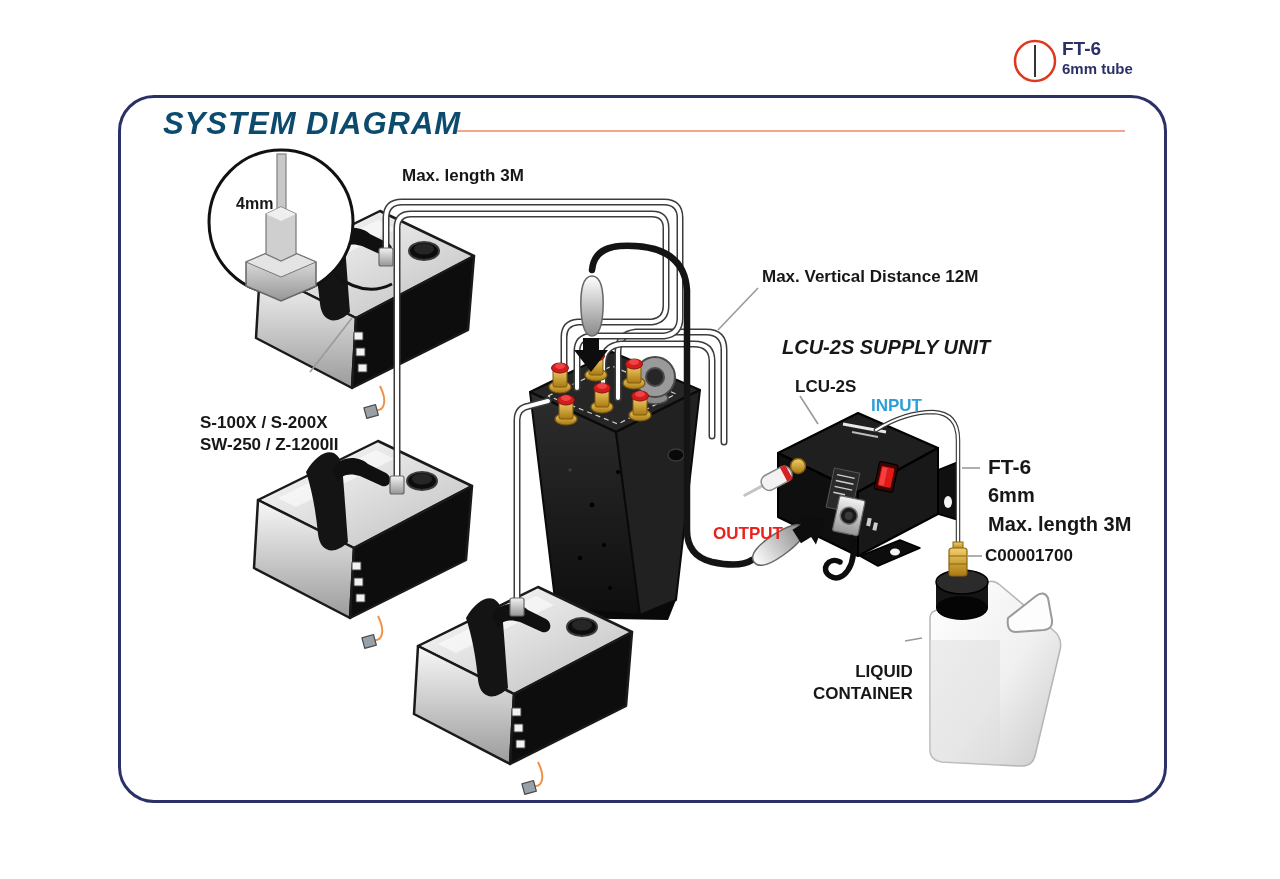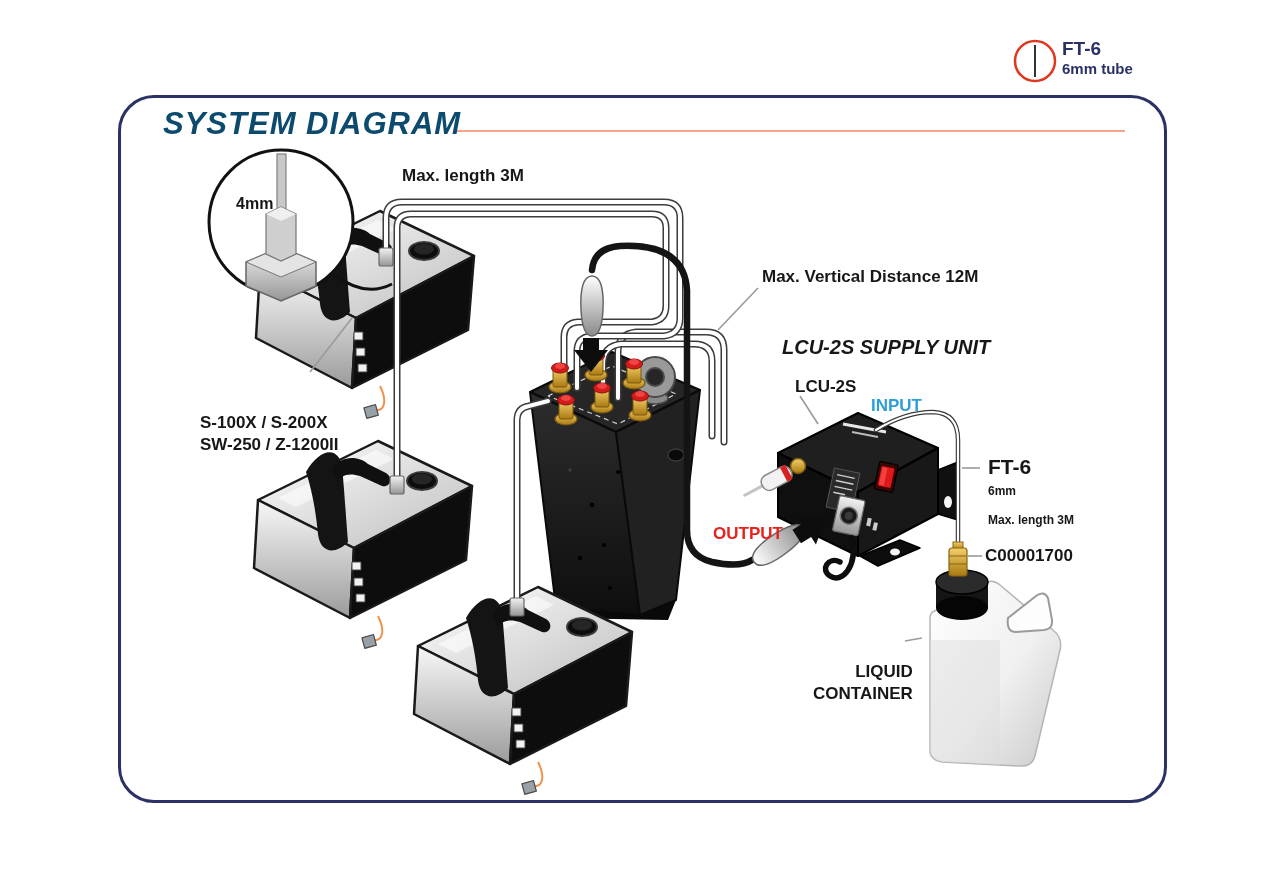--- a/index.html
+++ b/index.html
@@ -12,21 +12,21 @@
          font-style:italic;letter-spacing:1px;color:#0c4a6e;}
   .title-rule{position:absolute;left:457px;top:130px;width:668px;height:2px;background:#f5a48e;}
   .hdr{position:absolute;left:1062px;top:38px;color:#2b3166;font-weight:bold;}
   .hdr .l1{font-size:19px;line-height:22px;}
   .hdr .l2{font-size:15px;line-height:18px;}
   .lbl{position:absolute;font-weight:bold;color:#171717;white-space:nowrap;font-size:17px;}
   .lbl.it{font-style:italic;font-size:20px;line-height:24px;}
   .lbl.blue{color:#2e9fd6;}
   .lbl.red{color:#e8211d;}
   .lbl.model{font-weight:600;font-size:21px;}
-  .lbl.sm{font-size:12px;}
+  .lbl.sm{font-size:20px;}
   .two-line{line-height:22px;margin-top:38px;}
 </style>
 </head>
 <body>
 
 <div id="stage">
 
   <svg id="artwork" viewBox="0 0 1280 879" xmlns="http://www.w3.org/2000/svg">
     <defs>
       <linearGradient id="gTop" x1="0" y1="0" x2="1" y2="1">

